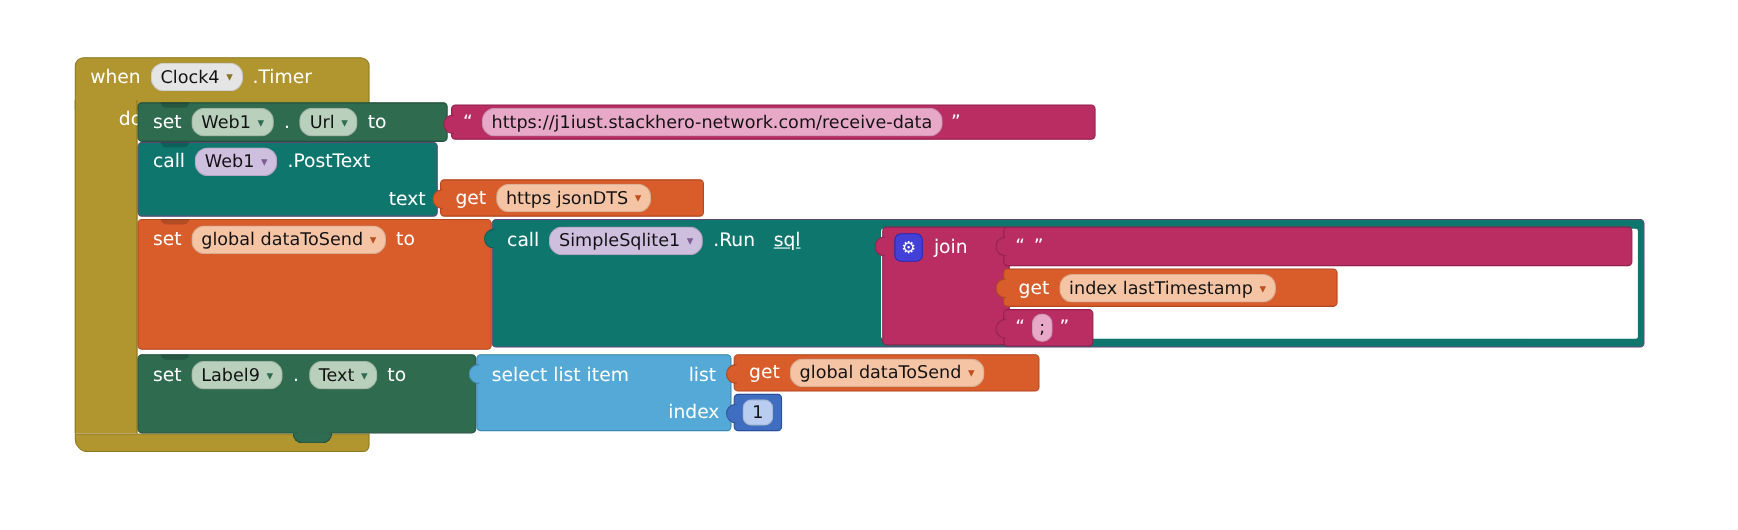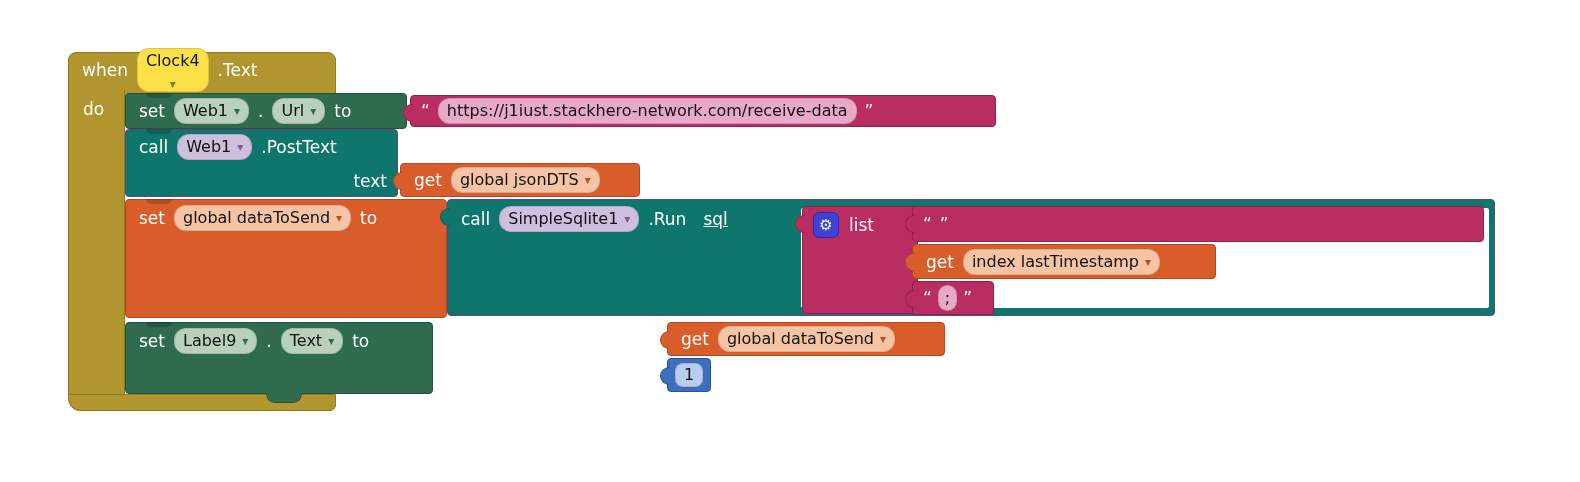--- a/index.html
+++ b/index.html
@@ -19,21 +19,21 @@
   .lblue{background:#54a9d7;border-color:#3c87b3;}
   .dblue{background:#3f6dc0;border-color:#2b4f9e;}
   .row{display:flex;align-items:center;gap:9px;padding:0 13px;height:35px;}
   .row.tight{height:34px;}
   .row.right{justify-content:flex-end;padding-right:10px;}
   .pill{
     display:inline-flex;align-items:center;gap:6px;color:#111;
     border-radius:12px;padding:1px 8px;font-size:16px;line-height:22px;
     border:1px solid rgba(0,0,0,.12);white-space:nowrap;
   }
-  .pill-gold{background:#fde047;flex-direction:column;}
+  .pill-gold{background:#e5e5e5;}
   .pill-green{background:#b9d0bd;}
   .pill-purple{background:#cfbfdf;}
   .pill-orange{background:#f5c4a5;}
   .pill-pink{background:#e8a9c8;}
   .pill-blue{background:#b9cdf0;border-radius:8px;}
   .tri{font-size:12px;line-height:1;}
   .tri-gold{color:#8d7524;}.tri-green{color:#2f6b4f;}.tri-purple{color:#7c5c92;}.tri-orange{color:#c04f1f;}
   .quote{color:#fff;font-size:17px;}
   .tab{
     position:absolute;left:-8px;top:8px;width:16px;height:16px;border-radius:50%;
@@ -61,24 +61,24 @@
 
 <div class="canvas">
 
   <div class="blk gold" style="left:68px;top:52px;width:268px;height:48px;border-radius:8px 8px 0 0;">
     <div class="row" style="height:34px;">
       <span class="kw">when</span>
       <span class="pill pill-gold">
         <span>Clock4</span>
         <span class="tri tri-gold">▾</span>
       </span>
-      <span class="kw">.Text</span>
-    </div>
-  </div>
-  <div class="blk gold" style="left:68px;top:91px;width:57px;height:303px;border-radius:0;border-top:none;border-bottom:none;">
+      <span class="kw">.Timer</span>
+    </div>
+  </div>
+  <div class="blk gold" style="left:68px;top:91px;width:57px;height:303px;border-radius:0;border-top:none;border-bottom:none;padding-left:25px;">
     <div style="padding:8px 0 0 14px;" class="kw">do</div>
   </div>
   <div class="blk gold" style="left:68px;top:394px;width:268px;height:17px;border-radius:0 0 6px 12px;"></div>
 
   <div class="blk green" style="left:125px;top:93px;width:282px;height:36px;">
     <span class="dent"></span>
     <div class="row" style="height:34px;">
       <span class="kw">set</span>
       <span class="pill pill-green">
         <span>Web1</span>
@@ -115,21 +115,21 @@
     <div class="row right" style="height:33px;">
       <span class="kw">text</span>
     </div>
   </div>
 
   <div class="blk orange" style="left:400px;top:163px;width:240px;height:34px;">
     <span class="tab"></span>
     <div class="row tight" style="height:32px;">
       <span class="kw">get</span>
       <span class="pill pill-orange">
-        <span>global jsonDTS</span>
+        <span>https jsonDTS</span>
         <span class="tri tri-orange">▾</span>
       </span>
     </div>
   </div>
 
   <div class="blk orange" style="left:125px;top:199px;width:322px;height:119px;">
     <span class="dent"></span>
     <div class="row" style="height:36px;">
       <span class="kw">set</span>
       <span class="pill pill-orange">
@@ -151,21 +151,21 @@
       </span>
       <span class="kw">.Run</span>
       <span class="kw" style="margin-left:8px;text-decoration:underline;">sql</span>
     </div>
   </div>
 
   <div class="blk magenta" style="left:802px;top:206px;width:116px;height:108px;align-items:flex-start;">
     <span class="tab"></span>
     <div class="row" style="height:36px;gap:10px;padding:0 10px;">
       <span class="gear">⚙</span>
-      <span class="kw">list</span>
+      <span class="kw">join</span>
     </div>
   </div>
 
   <div class="blk magenta" style="left:912px;top:206px;width:572px;height:36px;">
     <span class="tab"></span>
     <div class="row tight" style="height:34px;gap:8px;padding:0 10px;">
       <span class="quote">“</span>
       <span class="quote">”</span>
     </div>
   </div>
@@ -202,20 +202,31 @@
       <span class="pill pill-green">
         <span>Text</span>
         <span class="tri tri-green">▾</span>
       </span>
       <span class="kw">to</span>
     </div>
   </div>
 
   <div style="position:absolute;left:266px;top:393px;width:34px;height:9px;background:#2f6b4f;border:1px solid #23523e;border-top:none;border-radius:0 0 9px 9px;z-index:3;"></div>
 
+  <div class="blk lblue" style="left:433px;top:322px;width:232px;height:70px;display:block;">
+    <span class="tab"></span>
+    <div class="row" style="height:35px;">
+      <span class="kw">select list item</span>
+      <span class="spacer"></span>
+      <span class="kw">list</span>
+    </div>
+    <div class="row right" style="height:33px;">
+      <span class="kw">index</span>
+    </div>
+  </div>
 
   <div class="blk orange" style="left:667px;top:322px;width:278px;height:34px;">
     <span class="tab"></span>
     <div class="row tight" style="height:32px;">
       <span class="kw">get</span>
       <span class="pill pill-orange">
         <span>global dataToSend</span>
         <span class="tri tri-orange">▾</span>
       </span>
     </div>

